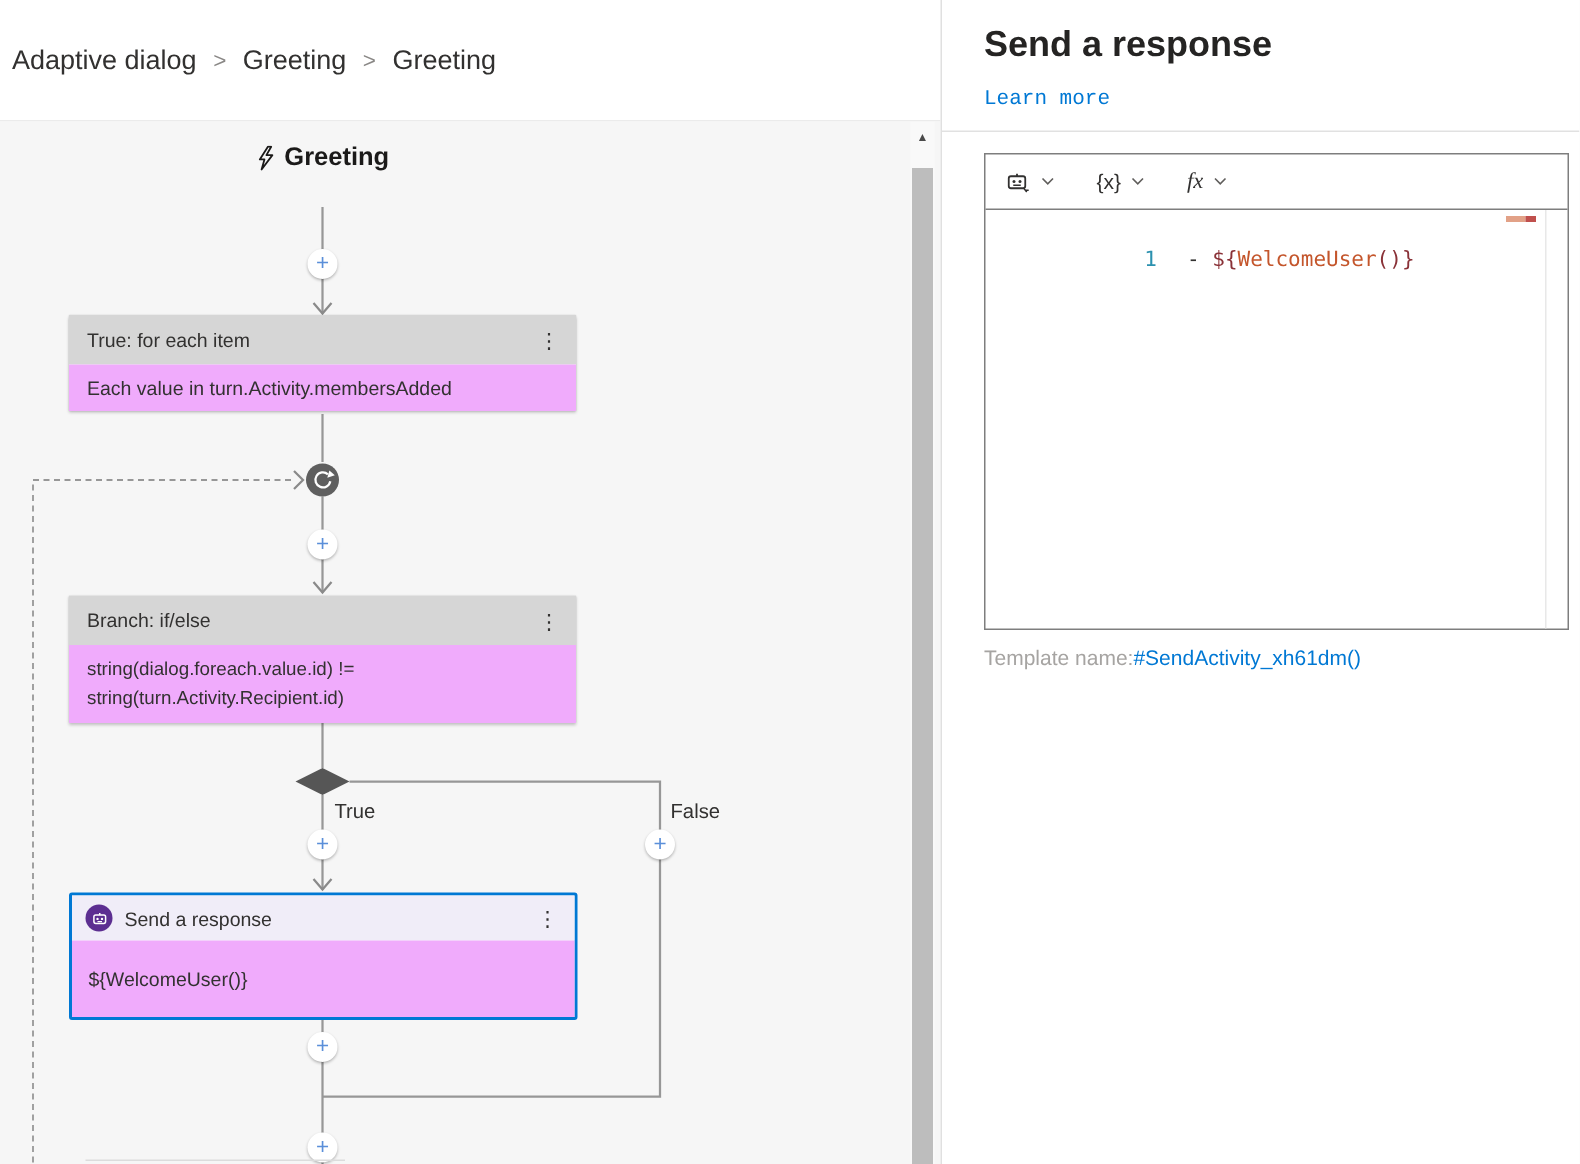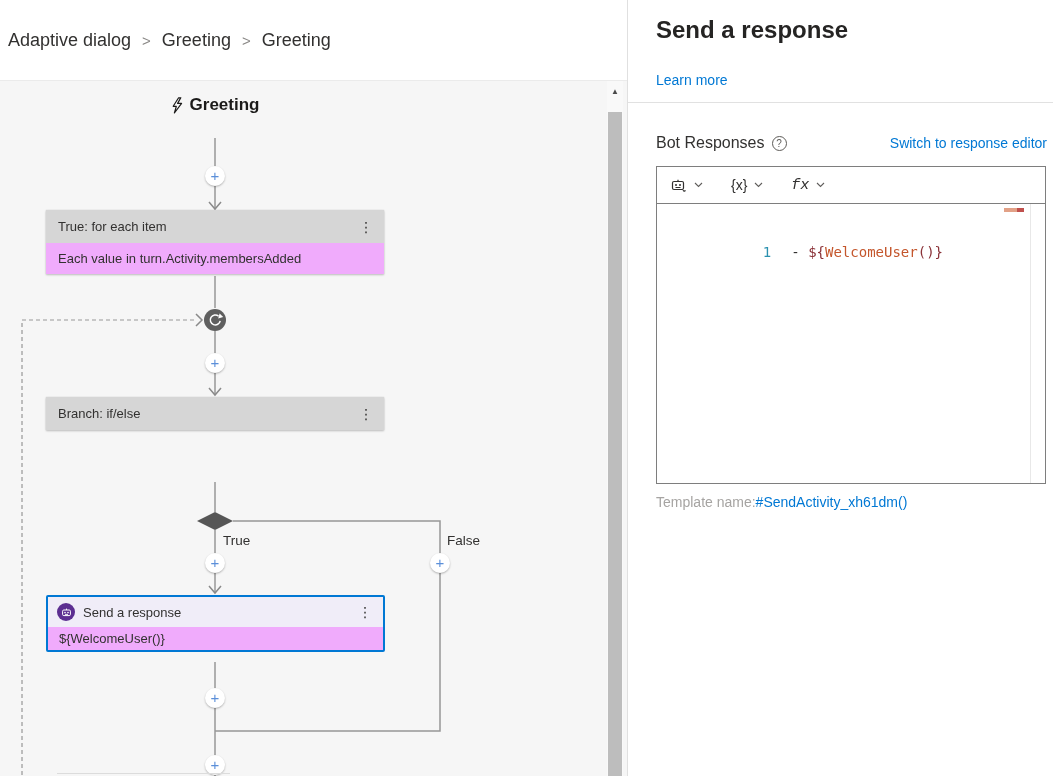--- a/index.html
+++ b/index.html
@@ -27,21 +27,21 @@
   .node-head { height:33px; display:flex; align-items:center; padding:0 10px 0 12px;
     background:#d6d6d6; font-size:13px; color:#323130; }
   .node-head .kebab { margin-left:auto; font-size:14px; color:#323130; width:16px;
     text-align:center; cursor:pointer; letter-spacing:0; }
   .node-body { padding:8px 12px; font-size:13px; color:#323130; background:#f0abfc; }
   .node-loop  { top:129px; }
   .node-branch{ top:316px; }
   .node-branch .node-body { font-size:12.5px; line-height:19px; padding:7px 12px; }
   .node-send  { top:514px; width:339px; border:2px solid #0078d4; border-radius:2px; box-shadow:none; }
   .node-send .node-head { height:30px; background:#f0edf8; padding-left:9px; gap:8px; }
-  .node-send .node-body { padding:4px 11px; }
+  .node-send .node-body { padding:18px 11px; }
   .bot-badge { width:18px; height:18px; border-radius:50%; background:#5c2e91; flex:none;
     display:flex; align-items:center; justify-content:center; }
 
   .plus { position:absolute; width:20px; height:20px; border-radius:50%; background:#fff;
     box-shadow:0 1px 2px rgba(0,0,0,.28); color:#5b8fd9; font-size:15px; line-height:19px;
     text-align:center; cursor:pointer; user-select:none; }
   .branch-label { position:absolute; font-size:13.5px; color:#323130; }
 
   .faint-bottom-line { position:absolute; left:57px; top:692px; width:173px; height:1px; background:#dcdcdc; }
 
@@ -51,40 +51,40 @@
   .scroll-thumb { position:absolute; left:1px; right:1px; top:31px; bottom:0;
     background:#bdbdbd; cursor:pointer; }
 
   
   .right { flex:1; background:#fff; border-left:1px solid #e0e0e0; position:relative; }
   .r-head { padding:16px 28px 0 28px; }
   .r-title { font-size:24px; font-weight:600; color:#252423; line-height:28px; }
   .r-sub { font-size:14px; font-weight:bold; color:#5d5b58; margin-top:9px; }
   .r-desc { font-size:14px; color:#3b3a39; margin-top:15px; }
   .link { color:#0078d4; font-size:14px; text-decoration:none; cursor:pointer; }
-  .r-learn { display:inline-block; margin-top:28px; }
+  .r-learn { display:inline-block; margin-top:14px;font-family:Liberation Mono, monospace; }
   .r-divider { height:1px; background:#e1e1e1; margin-top:13px; }
 
   .section-row { display:flex; align-items:center; justify-content:space-between;
     margin:31px 6px 0 28px; }
   .section-label { font-size:16px; color:#323130; display:flex; align-items:center; gap:7px; }
   .help-badge { width:15px; height:15px; border-radius:50%; border:1px solid #5d5b58;
     color:#5d5b58; font-size:10px; line-height:13px; text-align:center; cursor:pointer; }
 
   .editor { margin:14px 7px 0 28px; border:1px solid #7e7e7e; height:318px;
     display:flex; flex-direction:column; background:#fff; }
   .ed-toolbar { height:37px; flex:none; border-bottom:1px solid #7e7e7e;
     display:flex; align-items:center; padding:0 13px; gap:9px; }
   .tb-btn { display:flex; align-items:center; gap:7px; cursor:pointer; color:#323130; }
   .tb-gap { width:10px; }
   .tb-varx { font-size:14px; }
-  .tb-fx { font-size:15px; font-style:italic; font-family:Liberation Mono, monospace; }
+  .tb-fx { font-size:15px; font-style:italic; font-family:Liberation Serif, serif; }
   .ed-code { position:relative; flex:1; font-family:"DejaVu Sans Mono", monospace;
     font-size:14px; cursor:text; }
-  .code-line { position:absolute; top:24px; left:0; white-space:pre; }
+  .code-line { position:absolute; top:9px; left:0; white-space:pre; }
   .ln { display:inline-block; width:30px; text-align:right; color:#2b91af; margin-right:20px; }
   .c-plain { color:#323130; }
   .c-expr { color:#8a3238; }
   .c-func { color:#c4562c; }
   .minimap { position:absolute; top:4px; right:19px; width:22px; height:6px; display:flex; }
   .mm-a { width:13px; height:4px; background:#e2a187; }
   .mm-b { width:7px; height:4px; background:#c0504d; }
   .ed-scrollline { position:absolute; top:0; right:14px; bottom:0; width:1px; background:#e8e8e8; }
 
   .template-row { margin:10px 28px 0 28px; font-size:14px; }
@@ -150,20 +150,24 @@
           <span>True: for each item</span>
           <span class="kebab">⋮</span>
         </div>
         <div class="node-body">Each value in turn.Activity.membersAdded</div>
       </div>
 
       <div class="node node-branch">
         <div class="node-head">
           <span>Branch: if/else</span>
           <span class="kebab">⋮</span>
+        </div>
+        <div class="node-body">
+          <div>string(dialog.foreach.value.id) !=</div>
+          <div>string(turn.Activity.Recipient.id)</div>
         </div>
       </div>
 
       <div class="branch-label" style="left:223px; top:452px;">True</div>
       <div class="branch-label" style="left:447px; top:452px;">False</div>
 
       <div class="node node-send">
         <div class="node-head">
           <span class="bot-badge">
             <svg width="11" height="11" viewBox="0 0 11 11">
@@ -198,27 +202,20 @@
   </div>
 
   <div class="right">
 
     <div class="r-head">
       <div class="r-title">Send a response</div>
       <a class="link r-learn">Learn more</a>
     </div>
     <div class="r-divider"></div>
 
-    <div class="section-row">
-      <div class="section-label">
-        <span>Bot Responses</span>
-        <span class="help-badge">?</span>
-      </div>
-      <a class="link">Switch to response editor</a>
-    </div>
 
     <div class="editor">
       <div class="ed-toolbar">
         <span class="tb-btn">
           <span style="display:inline-flex;">
             <svg width="17" height="15" viewBox="0 0 17 15">
               <rect x="2.5" y="3.5" width="11" height="8" rx="1.5" fill="none" stroke="#323130" stroke-width="1.2"></rect>
               <circle cx="6" cy="7" r="1" fill="#323130"></circle>
               <circle cx="10" cy="7" r="1" fill="#323130"></circle>
               <path d="M5.5,9.5 H10.5" stroke="#323130" stroke-width="1"></path>

